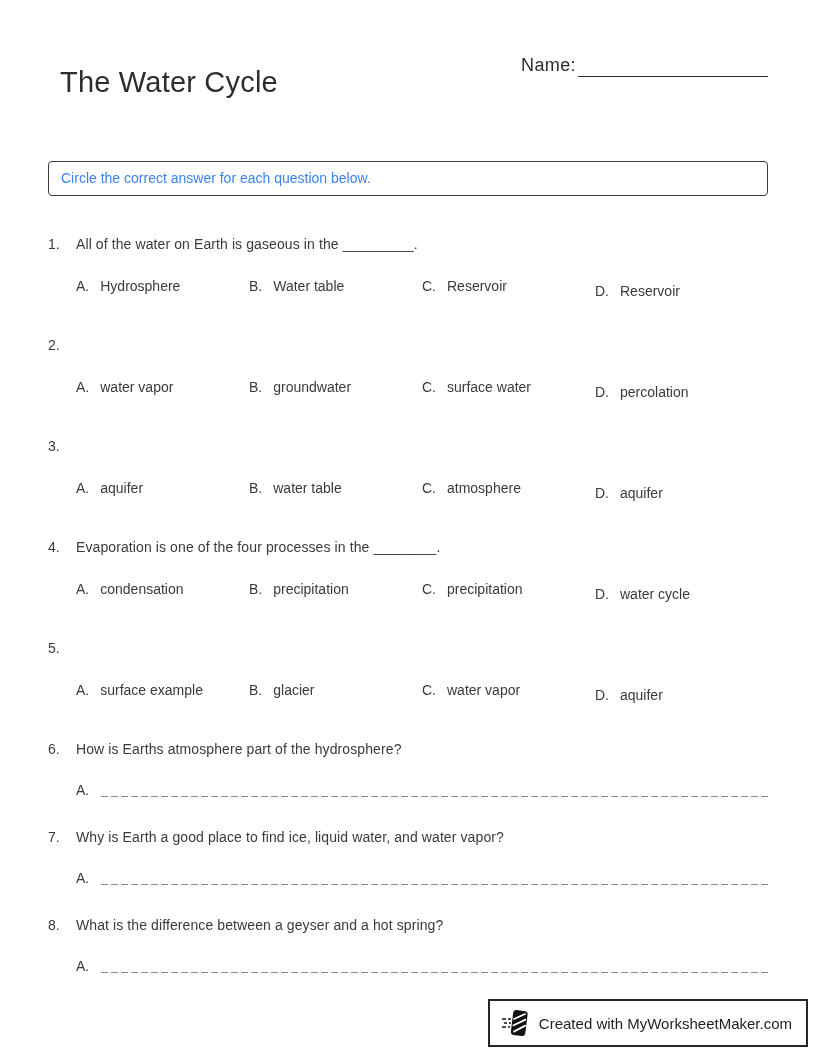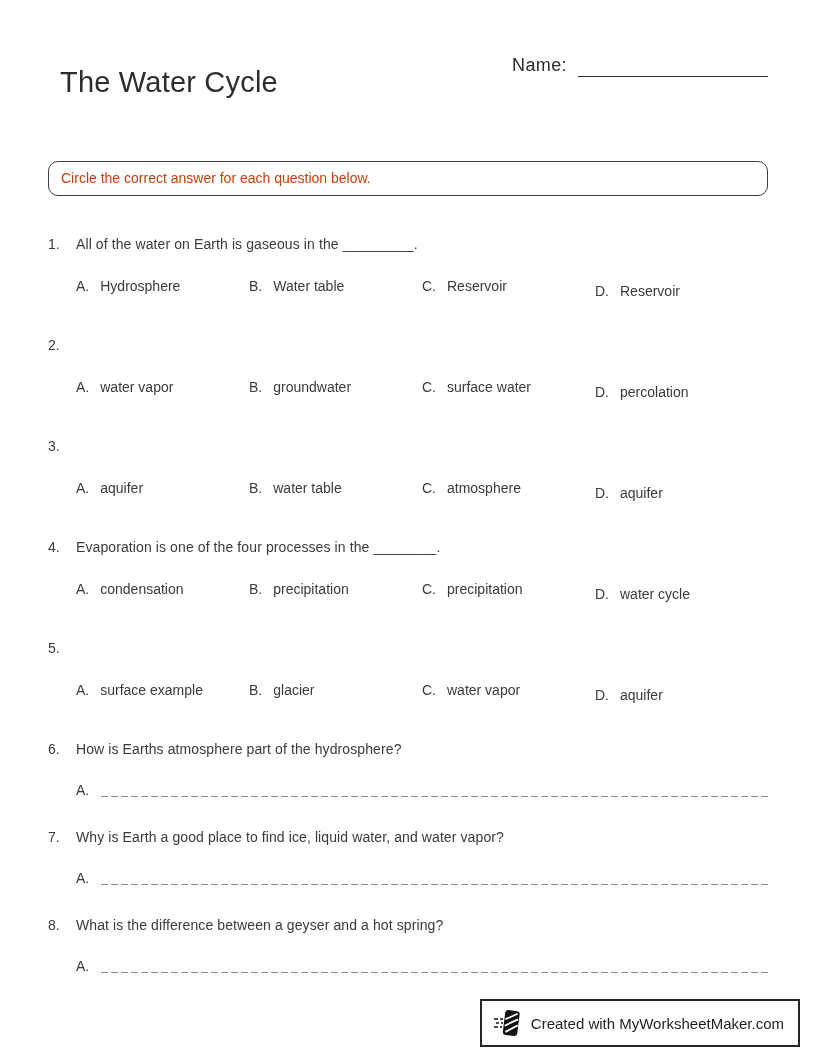--- a/index.html
+++ b/index.html
@@ -8,31 +8,31 @@
     width:816px; height:1056px;
     box-sizing:border-box;
     padding:50px 48px 0 48px;
     font-family:"Liberation Sans","DejaVu Sans",sans-serif;
     color:#3a3a3a;
     background:#ffffff;
     overflow:hidden;
   }
   .header-row { display:flex; justify-content:space-between; align-items:flex-start; }
   .title { margin:12px; font-size:29px; font-weight:500; color:#2d2d2d; letter-spacing:0.2px; line-height:40px; }
-  .name-area { display:flex; align-items:flex-end; gap:11px; font-size:18px; color:#2d2d2d; letter-spacing:0.4px; padding-top:3px; }
+  .name-area { display:flex; align-items:flex-end; gap:2px; font-size:18px; color:#2d2d2d; letter-spacing:0.4px; padding-top:3px; }
   .name-label { line-height:24px; }
   .name-line { width:190px; height:22px; border-bottom:1.5px solid #2d2d2d; }
 
   .instruction-box {
     margin-top:47px;
     border:1.5px solid #3d3d3d;
-    border-radius:10px;
+    border-radius:4px;
     padding:8px 12px 9px 12px;
     font-size:14px;
-    color:#c2410c;
+    color:#3b82f6;
     box-sizing:border-box;
   }
 
   .questions { margin-top:39px; }
   .question { margin-bottom:37px; }
   .question.open { margin-bottom:30px; }
   .q-line { display:flex; font-size:14px; line-height:18px; color:#3a3a3a; }
   .q-num { flex:none; width:28px; }
   .q-text { letter-spacing:0.1px; }
 
@@ -45,21 +45,21 @@
   .answer-letter { flex:none; }
   .answer-line {
     flex:1; height:13px; margin-bottom:1px;
     background-image:repeating-linear-gradient(to right,#8c8c8c 0,#8c8c8c 7px,transparent 7px,transparent 10px);
     background-size:100% 1.5px;
     background-position:0 100%;
     background-repeat:no-repeat;
   }
 
   .footer-badge {
-    position:absolute; right:16px; bottom:9px;
+    position:absolute; right:8px; bottom:9px;
     display:flex; align-items:center; gap:10px;
     border:2px solid #262626;
     padding:7px 14px 7px 12px;
     font-size:15px; color:#1f1f1f;
     background:#ffffff;
     box-sizing:border-box;
   }
   .logo-icon { flex:none; display:flex; }
 </style>
 </head>

